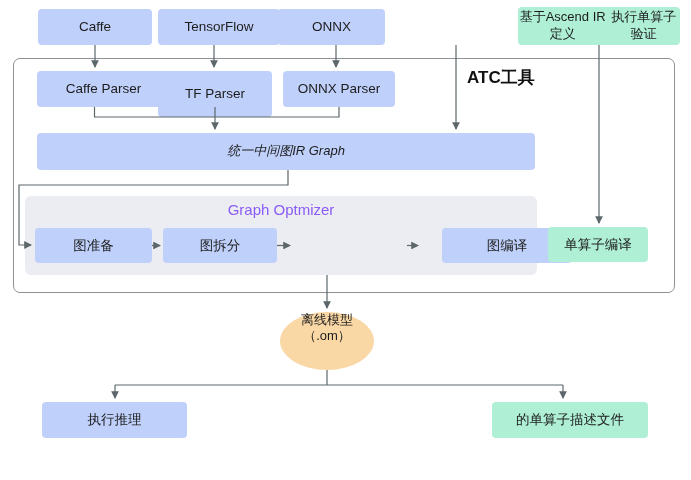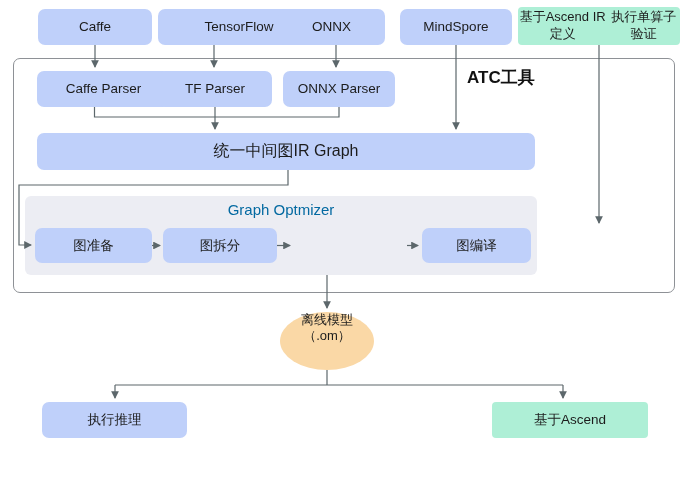--- a/index.html
+++ b/index.html
@@ -7,21 +7,21 @@
     width:691px;height:480px;position:relative;overflow:hidden;
     font-family:"Liberation Sans","DejaVu Sans",sans-serif;
     color:#1c1c1c;
   }
   .stage{position:absolute;left:0;top:0;width:691px;height:480px;}
   .box{
     position:absolute;display:flex;align-items:center;justify-content:center;
     text-align:center;font-size:13.5px;line-height:1.3;border-radius:4px;
     color:#1c1c1c;
   }
-  .blue{background:#bfd0fa;border-radius:7px;}
+  .blue{background:#bfd0fa;}
   .green{background:#aeefd6;}
   .ellipse{
     position:absolute;left:280px;top:312px;width:94px;height:58px;
     background:#fad8a6;border-radius:50%;
     display:flex;flex-direction:column;align-items:center;
     font-size:13px;line-height:1.25;
   }
   .atc-frame{
     position:absolute;left:13px;top:58px;width:662px;height:235px;
     border:1px solid #8e9196;border-radius:7px;background:transparent;box-sizing:border-box;
@@ -29,82 +29,82 @@
   .atc-title{
     position:absolute;left:467px;top:66px;width:120px;text-align:left;
     font-size:17px;font-weight:bold;color:#111;
   }
   .opt-panel{
     position:absolute;left:25px;top:196px;width:512px;height:79px;
     background:#ecedf3;border-radius:6px;
   }
   .opt-title{
     position:absolute;left:25px;top:201px;width:512px;text-align:center;
-    font-size:15px;color:#0369a1;
+    font-size:15px;color:#8b5cf6;
   }
   
   .b-caffe{left:38px;top:9px;width:114px;height:36px;}
-  .b-tf{left:158px;top:9px;width:122px;height:36px;padding-left:20px;}
+  .b-tf{left:158px;top:9px;width:122px;height:36px;}
   .b-onnx{left:278px;top:9px;width:107px;height:36px;}
   .b-mind{left:400px;top:9px;width:112px;height:36px;}
   .b-opdesc{left:518px;top:7px;width:162px;height:38px;font-size:13px;flex-direction:row;}
   
   .b-cp{left:37px;top:71px;width:133px;height:36px;}
-  .b-tp{left:158px;top:71px;width:114px;height:36px;}
+  .b-tp{left:158px;top:71px;width:114px;height:46px;}
   .b-op{left:283px;top:71px;width:112px;height:36px;}
   
-  .b-ir{left:37px;top:133px;width:498px;height:37px;font-size:16px;}
+  .b-ir{left:37px;top:133px;width:498px;height:37px;font-size:13px;font-style:italic;}
   
   .b-s0{left:35px;top:228px;width:117px;height:35px;text-align:right;}
   .b-s1{left:163px;top:228px;width:114px;height:35px;}
   .b-s2{left:294px;top:228px;width:113px;height:35px;}
-  .b-s3{left:422px;top:228px;width:109px;height:35px;}
+  .b-s3{left:442px;top:228px;width:130px;height:35px;}
   .b-soc{left:548px;top:227px;width:100px;height:35px;}
   
   .b-inf{left:42px;top:402px;width:145px;height:36px;}
   .b-ver{left:492px;top:402px;width:156px;height:36px;}
   svg.wires{position:absolute;left:0;top:0;pointer-events:none;}
 </style>
 </head>
 <body>
 
 <div class="stage">
 
   <div class="atc-frame"></div>
   <div class="atc-title">ATC工具</div>
 
   <div class="box blue b-caffe">Caffe</div>
   <div class="box blue b-tf">TensorFlow</div>
   <div class="box blue b-onnx">ONNX</div>
-  <div class="box blue b-mind">MindSpore</div>
   <div class="box green b-opdesc">
     <span>基于Ascend IR定义</span>
     <span>执行单算子验证</span>
   </div>
 
   <div class="box blue b-cp">Caffe Parser</div>
   <div class="box blue b-tp">TF Parser</div>
   <div class="box blue b-op">ONNX Parser</div>
 
   <div class="box blue b-ir">统一中间图IR Graph</div>
 
   <div class="opt-panel"></div>
   <div class="opt-title">Graph Optmizer</div>
   <div class="box blue b-s0">图准备</div>
   <div class="box blue b-s1">图拆分</div>
   <div class="box blue b-s3">图编译</div>
 
+  <div class="box green b-soc">单算子编译</div>
 
   <div class="ellipse">
     <span>离线模型</span>
     <span>（.om）</span>
   </div>
 
   <div class="box blue b-inf">执行推理</div>
-  <div class="box green b-ver">基于Ascend</div>
+  <div class="box green b-ver">的单算子描述文件</div>
 
   <svg class="wires" width="691" height="480" viewBox="0 0 691 480">
     <defs>
       <marker id="ah" viewBox="0 0 8 8" refX="7" refY="4" markerWidth="6.5" markerHeight="6.5" orient="auto">
         <path d="M0,0 L8,4 L0,8 z" fill="#5c676b"></path>
       </marker>
     </defs>
     <g stroke="#5c676b" stroke-width="1.2" fill="none">
 
       <path d="M95,45 L95,67" marker-end="url(#ah)"></path>

